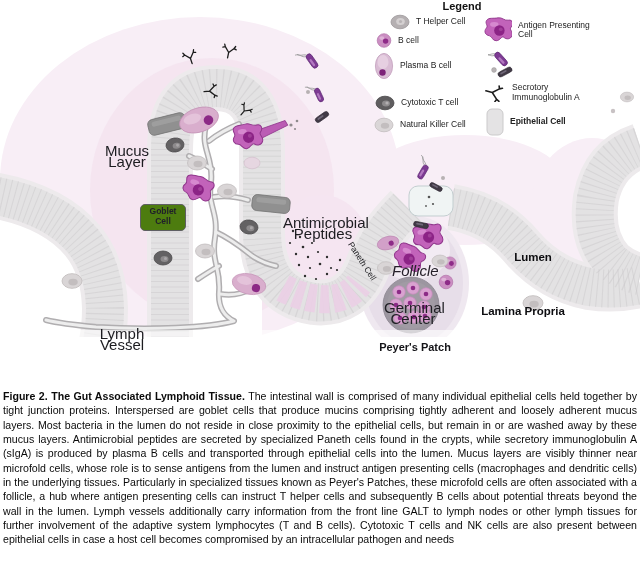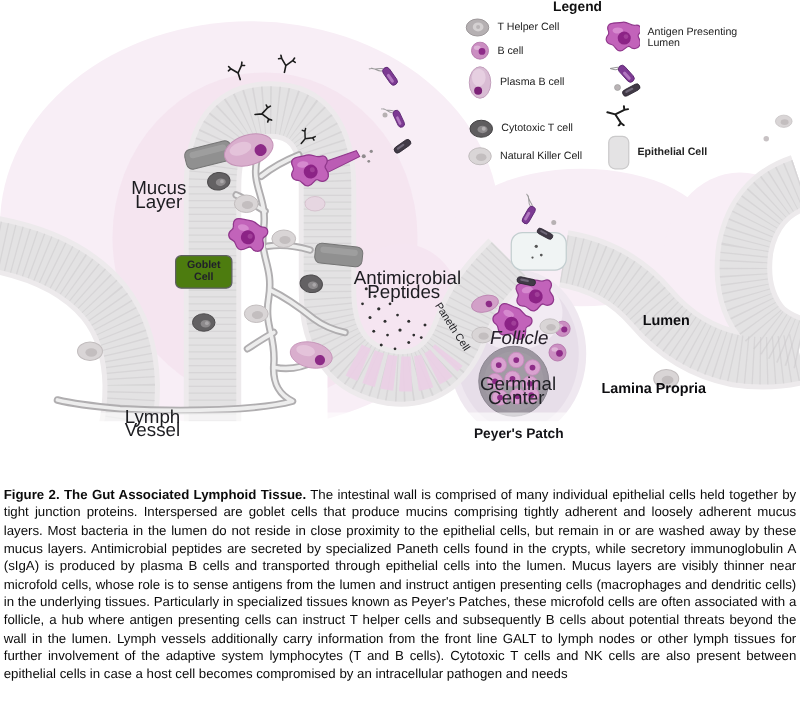--- a/index.html
+++ b/index.html
@@ -258,21 +258,21 @@
 <div class="lbl" style="left:392px;top:266px;width:44px;color:#26202a;font-style:italic;">Follicle</div>
 <div class="lbl" style="left:384px;top:303px;width:58px;color:#1f1f24;">Germinal Center</div>
 <div class="lbl semi" style="left:372px;top:341px;width:86px;">Peyer's Patch</div>
 <div class="lbl big" style="left:508px;top:251px;width:50px;">Lumen</div>
 <div class="lbl big" style="left:476px;top:305px;width:94px;">Lamina Propria</div>
 <div class="lbl" style="left:88px;top:329px;width:68px;">Lymph Vessel</div>
 
 <div>
   <div class="leg-title">Legend</div>
 
-  <div class="leg-item" style="left:372px;top:14px;">
+  <div class="leg-item" style="left:390px;top:14px;">
     <svg width="20" height="16" viewBox="-10 -8 20 16">
             <ellipse rx="9" ry="6.8" fill="#b5b0b2" stroke="#9b9698" stroke-width="0.8"></ellipse>
             <ellipse cx="0.5" cy="-0.5" rx="4.3" ry="3.6" fill="#d4d0d1"></ellipse>
             <circle cx="0.5" cy="-0.5" r="1.6" fill="#b9b4b6"></circle>
           </svg>
     <span class="leg-lbl">T Helper Cell</span>
   </div>
   <div class="leg-item" style="left:376px;top:33px;">
     <svg width="16" height="15" viewBox="-8 -7.5 16 15">
             <use href="#bcell"></use>
@@ -300,33 +300,34 @@
             <ellipse rx="9" ry="6.8" fill="#dad6d7" stroke="#c2bdbe" stroke-width="0.8"></ellipse>
             <ellipse cx="1" cy="0.8" rx="4.2" ry="3" fill="#c3bebf"></ellipse>
           </svg>
     <span class="leg-lbl">Natural Killer Cell</span>
   </div>
 
   <div class="leg-item" style="left:484px;top:16px;">
     <svg width="28" height="28" viewBox="-15 -15 30 30">
             <use href="#apc"></use>
           </svg>
-    <span class="leg-lbl" style="width:84px;">Antigen Presenting Lumen</span>
+    <span class="leg-lbl" style="width:84px;">Antigen Presenting Cell</span>
   </div>
   <div class="leg-item" style="left:488px;top:50px;">
     <svg width="28" height="30" viewBox="0 0 28 30">
       <use href="#brod" transform="translate(13,9) rotate(-132)"></use>
       <circle cx="6" cy="20" r="2.4" fill="#b9b3b5" stroke="#999999" stroke-width="0.5"></circle>
       <use href="#drod" transform="translate(17,22) rotate(-28)"></use>
     </svg>
   </div>
   <div class="leg-item" style="left:482px;top:83px;">
     <svg width="24" height="18" viewBox="-12 -9 24 18">
             <use href="#yab" transform="rotate(105) scale(1.2)"></use>
           </svg>
+    <span class="leg-lbl" style="width:92px;">Secrotory Immunoglobulin A</span>
   </div>
   <div class="leg-item" style="left:486px;top:108px;">
     <svg width="18" height="28" viewBox="0 0 18 28">
             <rect x="1" y="1" width="16" height="26" rx="5" fill="#e4e3e4" stroke="#cbcacb" stroke-width="1"></rect>
           </svg>
     <span class="leg-lbl bold">Epithelial Cell</span>
   </div>
 </div>
 
 </div>

